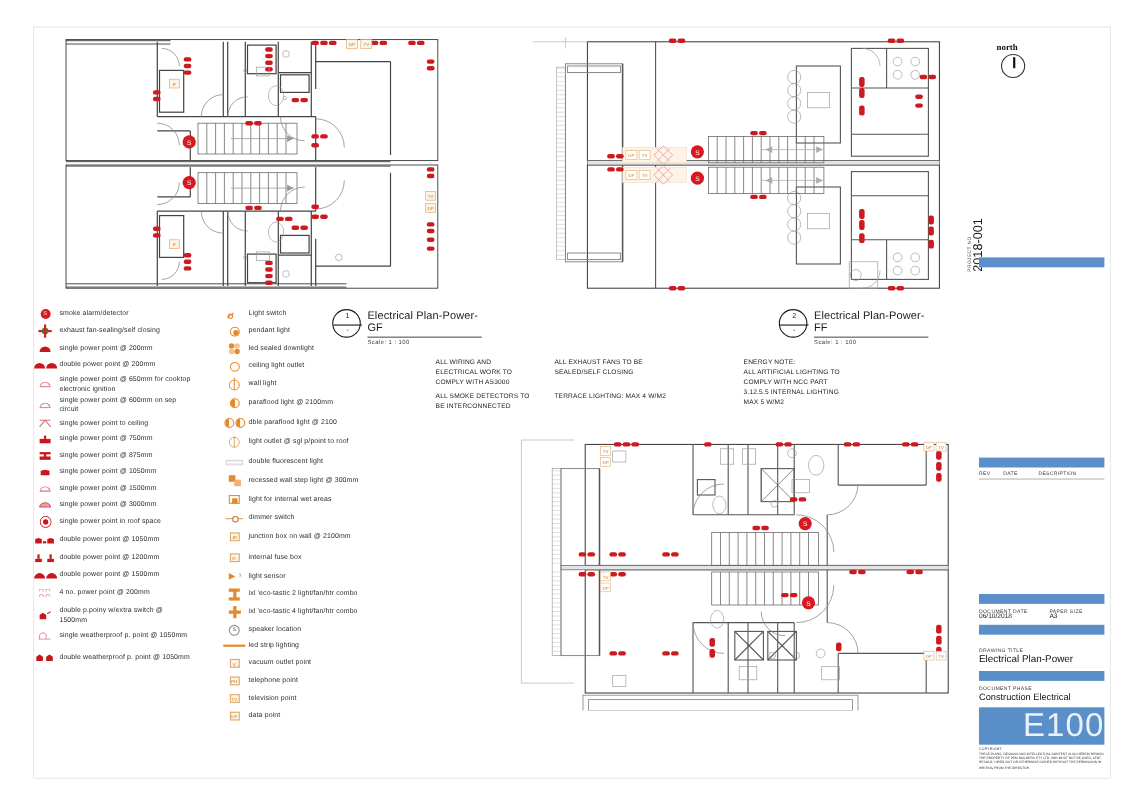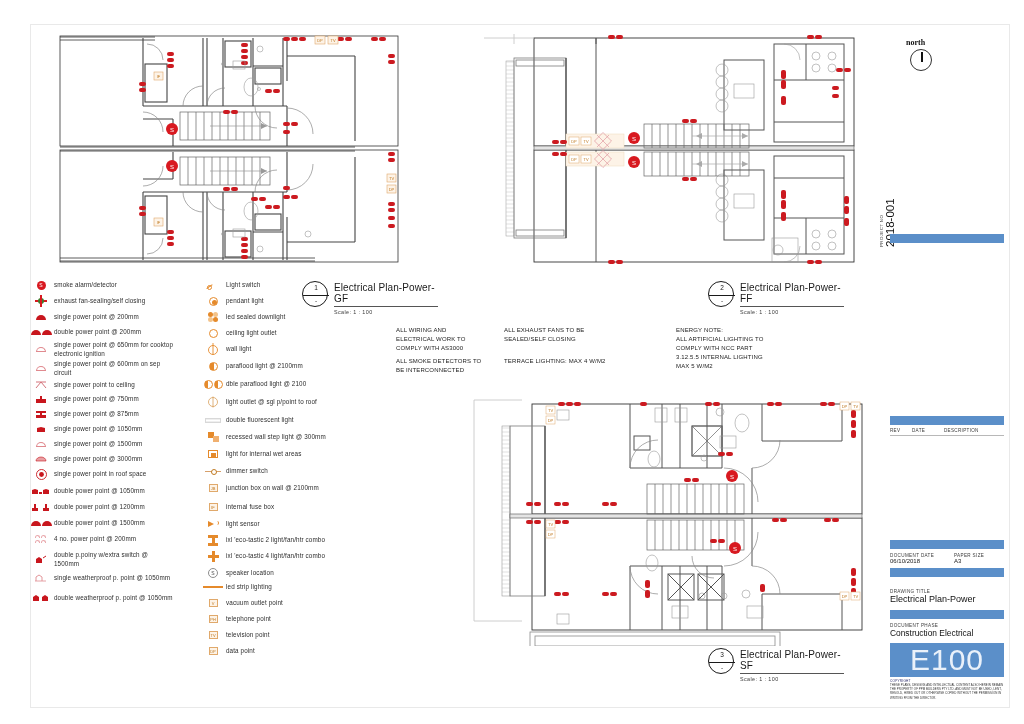--- a/index.html
+++ b/index.html
@@ -1143,31 +1143,20 @@
       <div class="num">2</div>
       <div class="bar"></div>
       <div class="dash">-</div>
     </div>
     <div class="tm-text">
       <div class="tm-title">Electrical Plan-Power-FF</div>
       <div class="tm-scale">Scale:  1 : 100</div>
     </div>
   </div>
 
-  <div class="title-marker" style="left:708px; top:648px;">
-    <div class="tm-circle">
-      <div class="num">3</div>
-      <div class="bar"></div>
-      <div class="dash">-</div>
-    </div>
-    <div class="tm-text">
-      <div class="tm-title">Electrical Plan-Power-SF</div>
-      <div class="tm-scale">Scale:  1 : 100</div>
-    </div>
-  </div>
 
   <div style="position:absolute; left:906px; top:38px;">
     <div class="north-lbl">north</div>
     <div class="north-circ" style="margin-left:4px; margin-top:2px;">
       <div class="needle"></div>
     </div>
   </div>
 
   <div class="proj-no" style="left:896px; top:230px;">
     <div class="lbl">PROJECT NO</div>
@@ -1205,20 +1194,20 @@
       <div class="tb-val-lg">Electrical Plan-Power</div>
     </div>
 
     <div class="tb-bar" style="margin-top:6px;"></div>
 
     <div style="margin-top:4px;">
       <div class="tb-lbl">DOCUMENT PHASE</div>
       <div class="tb-val-lg" style="font-size:8.4px;">Construction Electrical</div>
     </div>
 
-    <div class="sheetno" style="margin-top:5px;">E100</div>
+    <div class="sheetno" style="margin-top:5px;text-align:right;">E100</div>
 
     <div style="margin-top:2px;">
       <div class="copy-head">COPYRIGHT</div>
       <div class="copy-body">THESE PLANS, DESIGNS AND INTELLECTUAL CONTENT ALSO HEREIN REMAIN THE PROPERTY OF PPM BUILDERS PTY LTD. AND MUST NOT BE USED, LENT, RESOLD, HIRED OUT OR OTHERWISE COPIED WITHOUT THE PERMISSION IN WRITING FROM THE DIRECTOR.</div>
     </div>
   </div>
 </div>
 
 </body></html>

